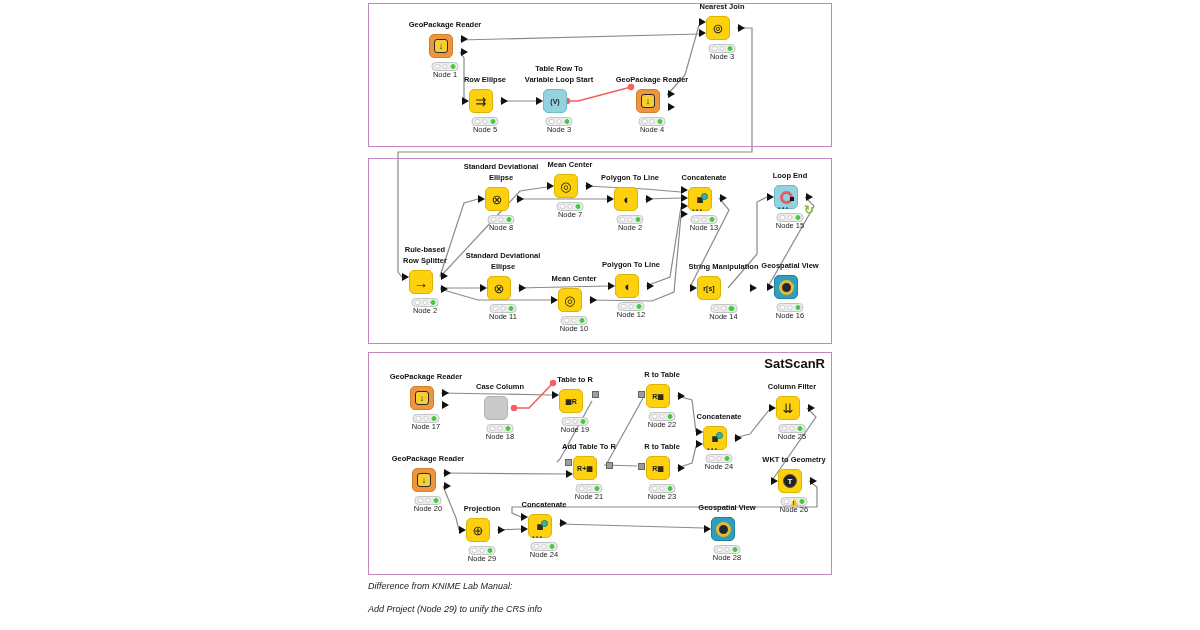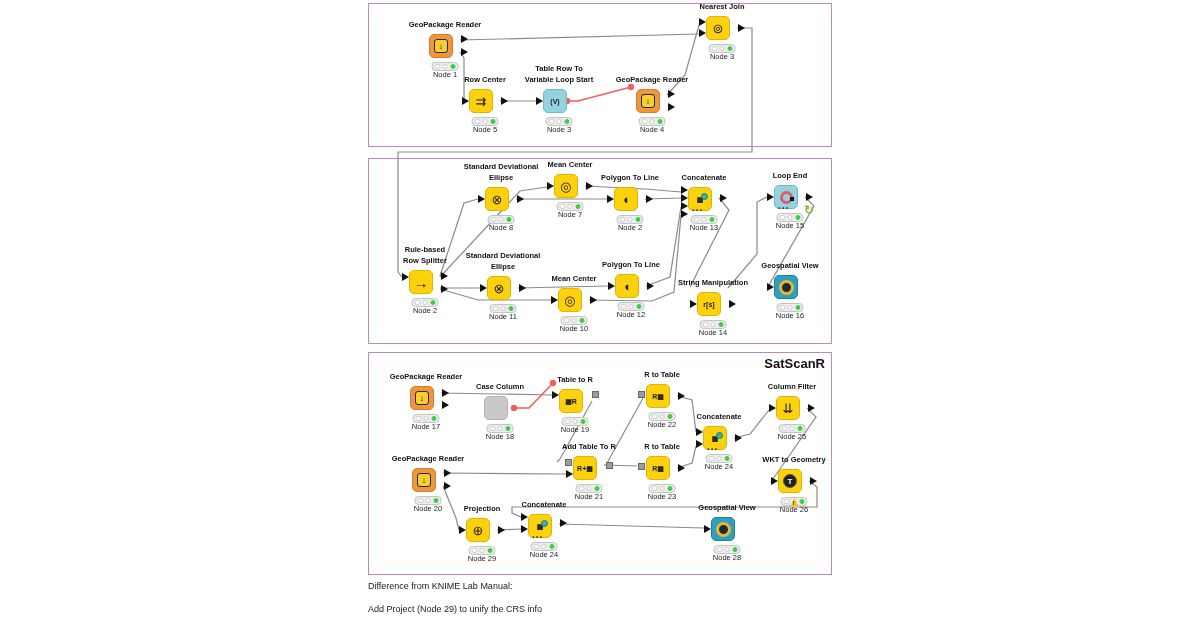--- a/index.html
+++ b/index.html
@@ -33,21 +33,21 @@
       display:flex;align-items:center;justify-content:center;font-size:9px;font-weight:bold;color:#1a1a1a;box-sizing:border-box;}
   .cdot{position:absolute;right:3px;top:5px;width:5px;height:5px;border-radius:50%;
         background:#35B3AD;border:0.5px solid #1d7a76;}
   .ndots{position:absolute;left:3px;bottom:-3px;font-size:10px;font-weight:bold;color:#333;letter-spacing:1px;}
   .nbadge{position:absolute;right:-8px;bottom:-8px;font-size:12px;font-weight:bold;color:#8CBB3A;}
   .ring{width:13px;height:13px;border-radius:50%;border:3px solid #E15A6E;box-sizing:border-box;position:relative;}
   .ring i{position:absolute;right:-4px;top:3px;width:4px;height:4px;background:#111;}
   .gv{width:15px;height:15px;border-radius:50%;background:#1e2a33;border:3px solid #E8B92E;box-sizing:border-box;}
   .wk{width:14px;height:14px;border-radius:50%;background:#222;color:#fff;font-size:8px;font-weight:bold;
       display:flex;align-items:center;justify-content:center;border:1.5px solid #555;box-sizing:border-box;}
-  .footer{position:absolute;left:368px;top:581px;font-size:9px;color:#1b1b1b;}
+  .footer{position:absolute;left:368px;top:581px;font-size:9px;color:#1b1b1b;font-style:italic;}
   .footer div{margin-bottom:13px;}
 </style>
 </head>
 <body>
 
 <div id="canvas">
   <svg id="wires" viewBox="0 0 1200 630">
       <polyline points="460,40 699,34" fill="none" stroke="#8A8A8A" stroke-width="1.2"></polyline>
       <polyline points="460,52 464,58 464,99 462,101" fill="none" stroke="#8A8A8A" stroke-width="1.2"></polyline>
       <polyline points="500,101 536,101" fill="none" stroke="#8A8A8A" stroke-width="1.2"></polyline>
@@ -102,21 +102,21 @@
         <span class="p out" style="top:1px"></span>
         <span class="p out" style="top:14px"></span>
         <div class="light">
       <span class="ld"></span>
           <span class="ld"></span>
       <span class="ld" style="background:#3ECD3E;border-color:#3ECD3E"></span>
         </div>
         <div class="nnum">Node 1</div>
       </div>
       <div class="node" style="left: 469px; top: 89px;">
-        <div class="nlabel">Row Center</div>
+        <div class="nlabel">Row Ellipse</div>
         <div class="nbox" style="background:#FDD10E;border:1px solid #DDB400;">
           <span class="it">⇉</span>
       </div>
         <span class="p in" style="top:8px"></span>
         <span class="p out" style="top:8px"></span>
         <div class="light">
       <span class="ld"></span>
           <span class="ld"></span>
       <span class="ld" style="background:#3ECD3E;border-color:#3ECD3E"></span>
         </div>
@@ -275,21 +275,21 @@
         <span class="p in" style="top:15px"></span>
         <span class="p in" style="top:23px"></span>
         <span class="p out" style="top:7px"></span>
         <div class="light">
       <span class="ld"></span>
           <span class="ld"></span>
       <span class="ld" style="background:#3ECD3E;border-color:#3ECD3E"></span>
         </div>
         <div class="nnum">Node 13</div>
       </div>
-      <div class="node" style="left: 697px; top: 292px;">
+      <div class="node" style="left: 697px; top: 276px; padding-left: 21px;">
         <div class="nlabel">String Manipulation</div>
         <div class="nbox" style="background:#FDD10E;border:1px solid #DDB400;">
           <span class="it small">r[s]</span>
       </div>
         <span class="p in" style="top:8px"></span>
         <span class="p out" style="top:8px"></span>
         <div class="light">
       <span class="ld"></span>
           <span class="ld"></span>
       <span class="ld" style="background:#3ECD3E;border-color:#3ECD3E"></span>

